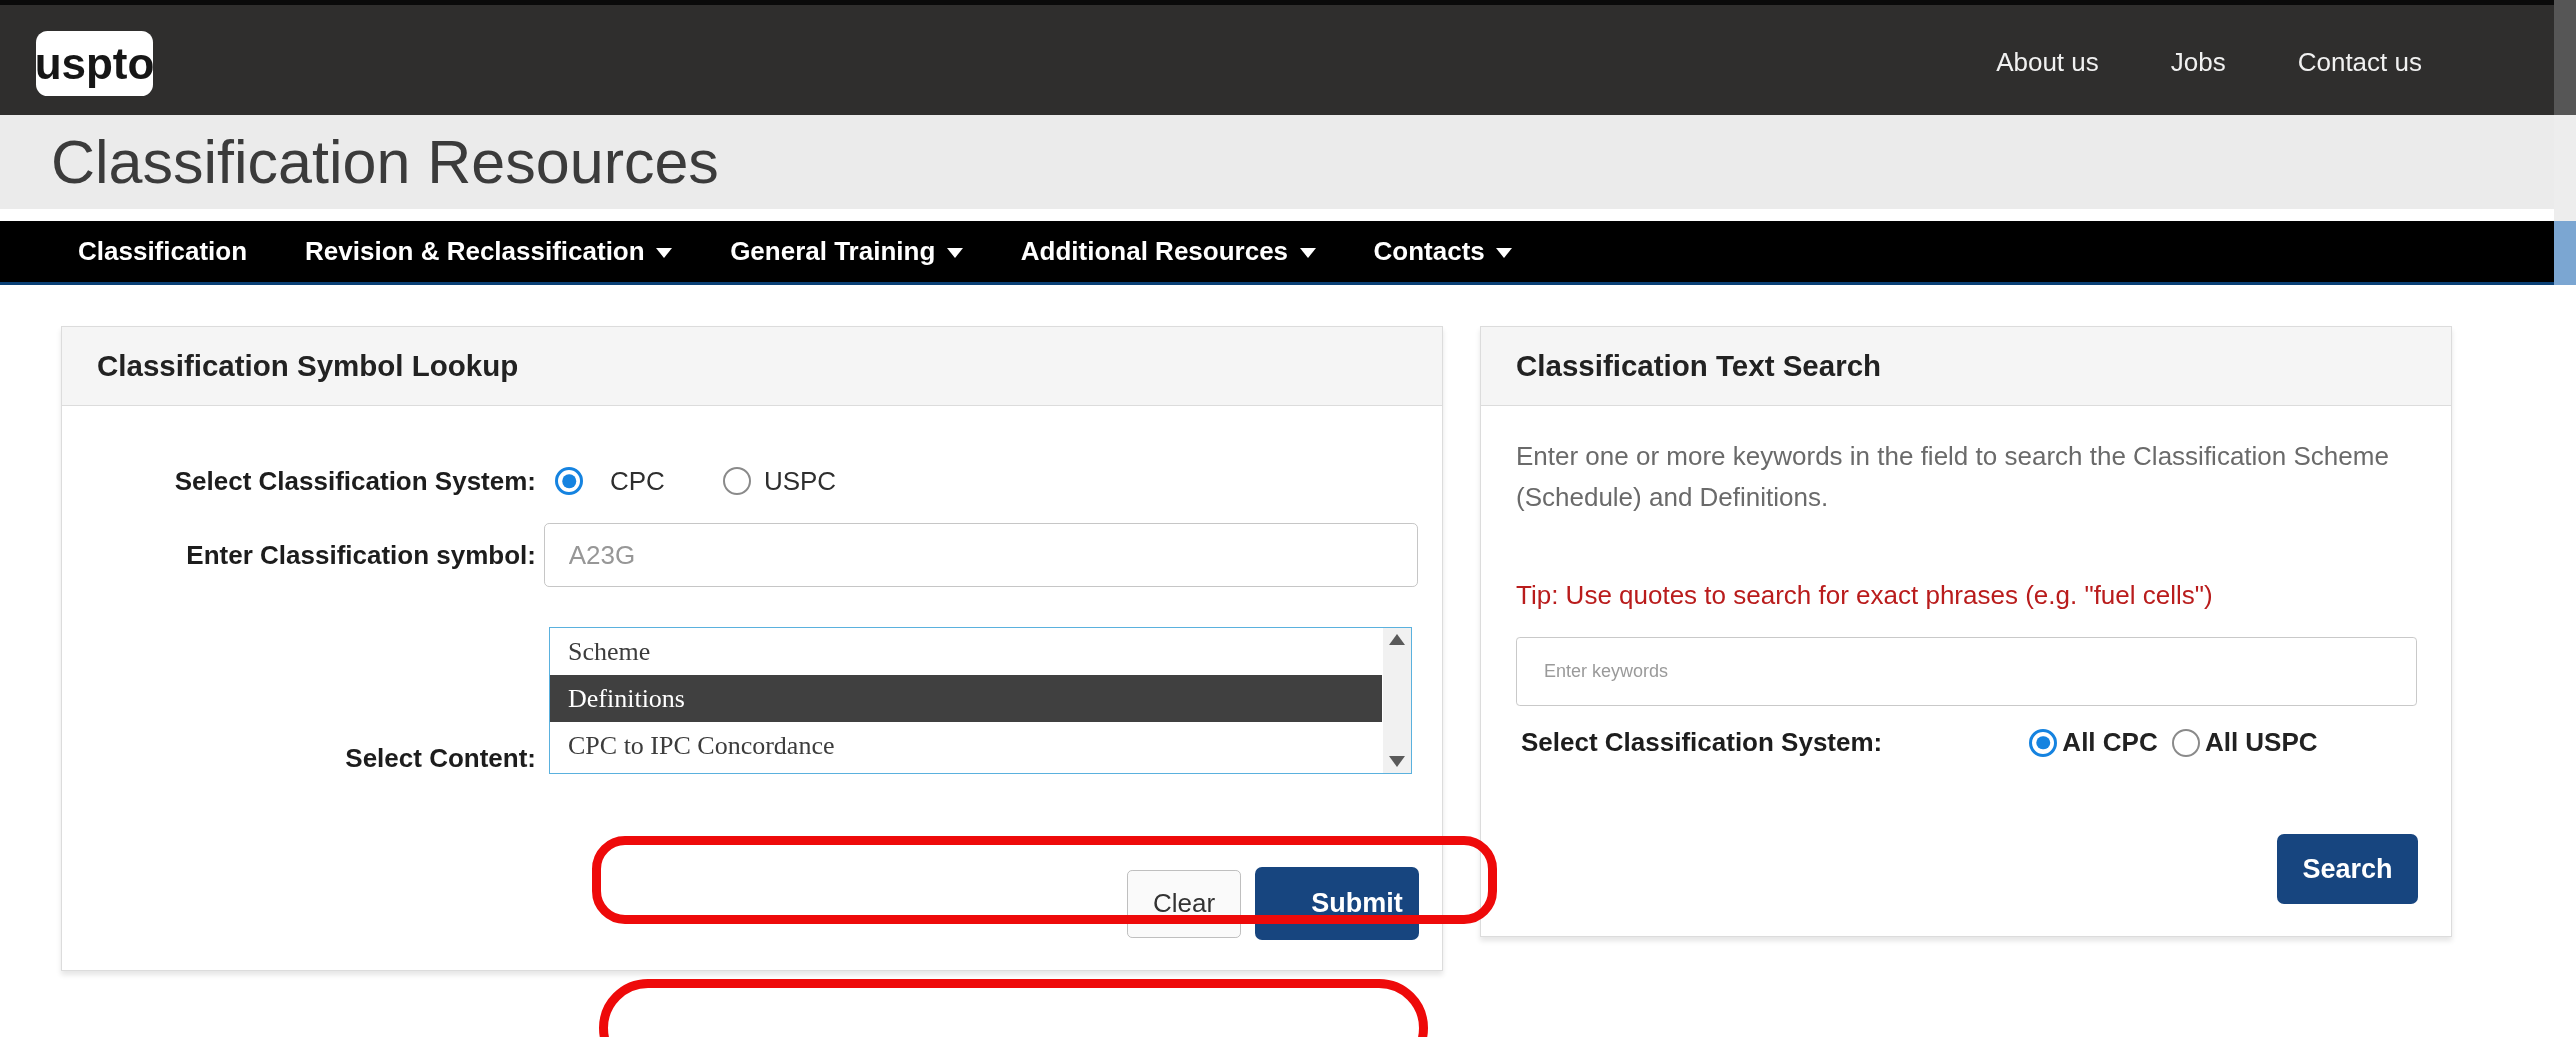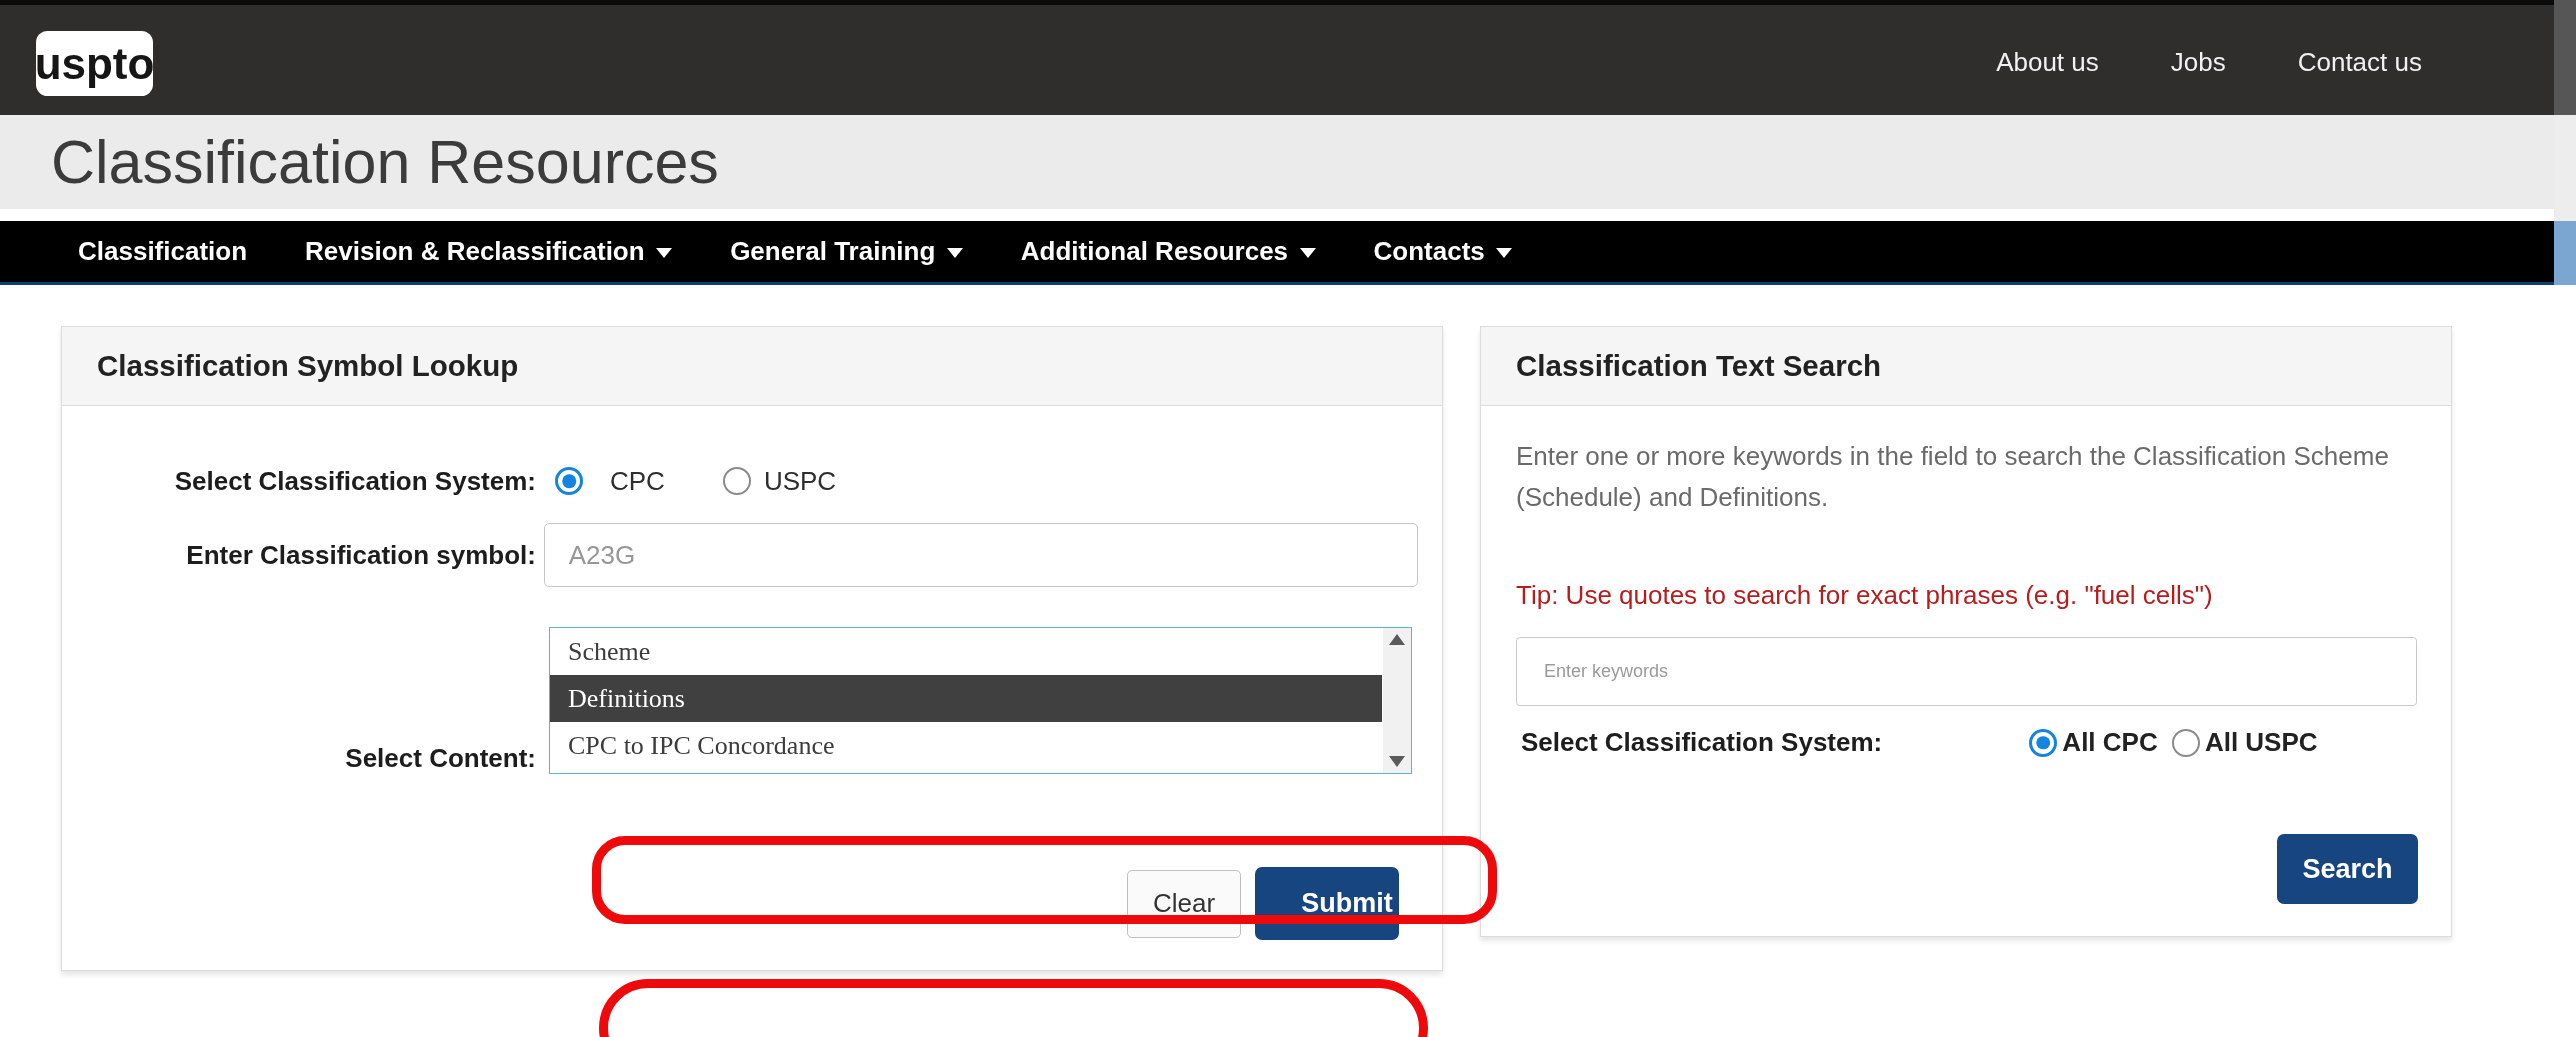--- a/index.html
+++ b/index.html
@@ -80,21 +80,21 @@
   .arr-down { width:0; height:0; border-left:8.3px solid transparent;
               border-right:8.3px solid transparent; border-top:11px solid #5a5a5a; cursor:pointer; }
 
   .btnrow { position:absolute; top:540px; left:1065px; display:flex; align-items:center; gap:14px; }
   .btn-clear { width:114px; height:68px; background:#fafafa; border:1.3px solid #bfbfbf;
                border-radius:5.1px; font-family:"Liberation Sans", sans-serif;
                font-size:26px; color:#333333; cursor:pointer; }
   .btn-primary { background:#17457f; border:none; border-radius:7px; color:#ffffff;
                  font-family:"Liberation Sans", sans-serif; font-weight:bold;
                  font-size:27px; cursor:pointer; }
-  .btn-submit { width:144px; height:73px;padding-left:46px; }
+  .btn-submit { width:164px; height:73px;padding-left:46px; }
   .btn-search { position:absolute; left:796px; top:507px; width:141px; height:70px; }
 
   
   .search-desc { position:absolute; left:35px; top:109px; width:890px;
                  font-size:26px; color:#6a6a6a; line-height:41px; }
   .search-tip  { position:absolute; left:35px; top:253px; width:897px;
                  font-size:26px; color:#b91c1c; }
   .keywords-input { position:absolute; left:35px; top:310px; width:901px; height:69px;
                     border:1.3px solid #c9c9c9; border-radius:3.8px; padding:0 27px;
                     font-family:"Liberation Sans", sans-serif; font-size:18px;

